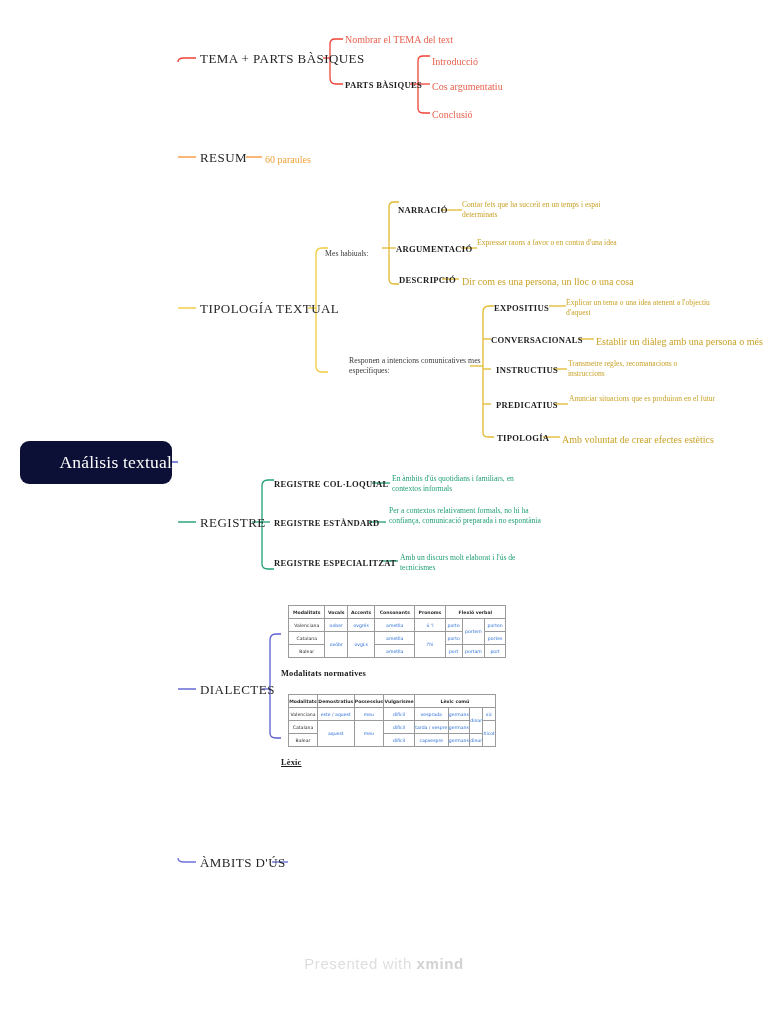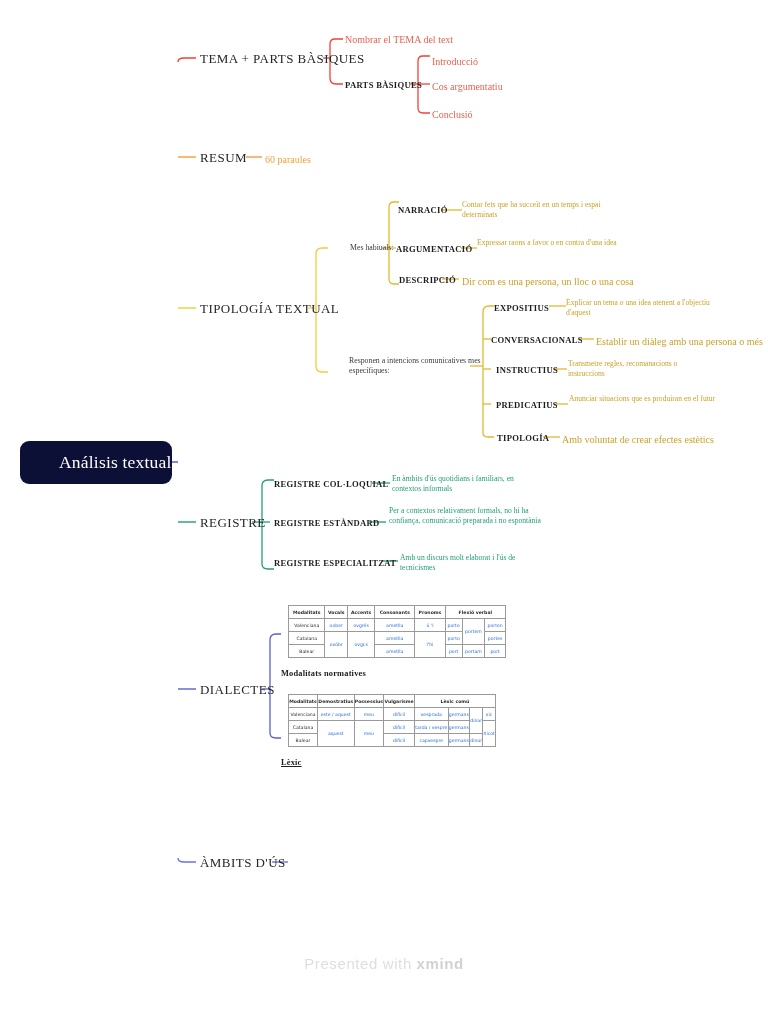--- a/index.html
+++ b/index.html
@@ -12,21 +12,21 @@
   #canvas { position: relative; width: 768px; height: 1024px; }
 
   svg.wires { position: absolute; left: 0; top: 0; width: 768px; height: 1024px; pointer-events: none; }
 
   .node { position: absolute; }
 
   
   #root-node {
     left: 20px; top: 441px; width: 152px; height: 43px;
     background: #0d1036; border-radius: 9px;
-    display: flex; align-items: center; justify-content: flex-start; padding-left: 39px;
+    display: flex; align-items: center; justify-content: flex-end;
   }
   #root-node span { color: #fdfdfd; font-size: 17.5px; letter-spacing: .2px; }
 
   
   .l1 { font-size: 13px; color: #262626; letter-spacing: .45px; white-space: nowrap; }
   
   .l2b { font-size: 8.6px; font-weight: bold; color: #1c1c1c; letter-spacing: .3px; white-space: nowrap; }
   
   .leaf { font-size: 7.6px; line-height: 1.32; }
   .leaf-nw { font-size: 10px; line-height: 1.32; white-space: nowrap; }
@@ -159,21 +159,21 @@
 
   <div class="node leaf-nw c-red" style="left:432px; top:55px;">Introducció</div>
   <div class="node leaf-nw c-red" style="left:432px; top:80px;">Cos argumentatiu</div>
   <div class="node leaf-nw c-red" style="left:432px; top:108px;">Conclusió</div>
 
   <div class="node l1" style="left:200px; top:150px;">RESUM</div>
   <div class="node leaf-nw c-org" style="left:265px; top:153px;">60 paraules</div>
 
   <div class="node l1" style="left:200px; top:301px;">TIPOLOGÍA TEXTUAL</div>
 
-  <div class="node plain" style="left:325px; top:243px; width:70px;margin-left:25px;">Mes habiuals:</div>
+  <div class="node plain" style="left:325px; top:249px; width:70px;">Mes habiuals:</div>
 
   <div class="node l2b" style="left:398px; top:205px;">NARRACIÓ</div>
   <div class="node leaf c-yel" style="left:462px; top:200px; width:148px;">Contar fets que ha succeït en un temps i espai determinats</div>
 
   <div class="node l2b" style="left:396px; top:244px;">ARGUMENTACIÓ</div>
   <div class="node leaf c-yel" style="left:477px; top:238px; width:155px;">Expressar raons a favor o en contra d'una idea</div>
 
   <div class="node l2b" style="left:399px; top:275px;">DESCRIPCIÓ</div>
   <div class="node leaf-nw c-yel" style="left:462px; top:275px;">Dir com es una persona, un lloc o una cosa</div>
 

